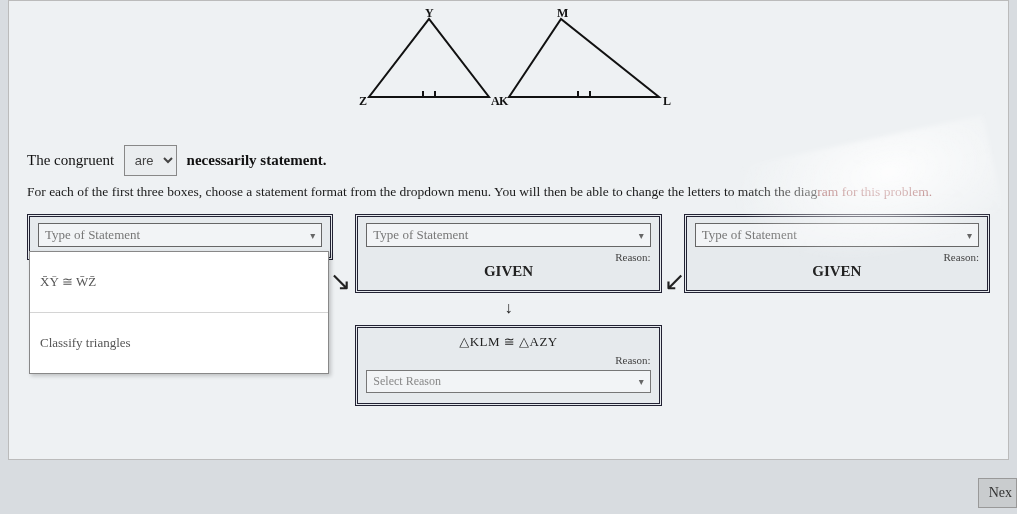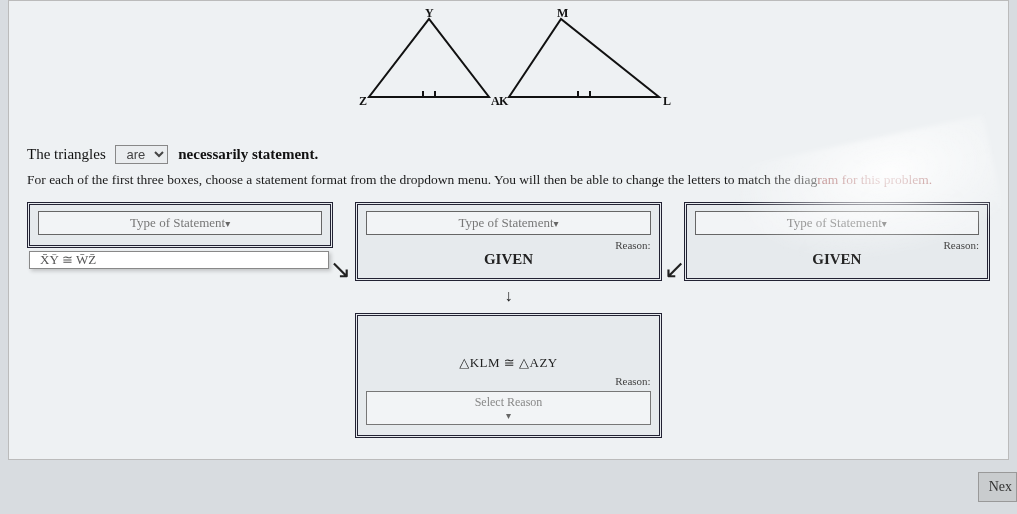--- a/index.html
+++ b/index.html
@@ -26,68 +26,68 @@
       width: 260px; height: 120px;
       background: radial-gradient(ellipse at 60% 30%, rgba(255,255,255,0.9), rgba(255,255,255,0) 70%);
       pointer-events: none;
       transform: rotate(-12deg);
       filter: blur(2px);
     }
     .diagram { display:flex; justify-content:center; padding: 4px 0 10px 0; }
     .sentence { font-size: 15px; padding: 20px 0 8px 0; color:#111;}
     .sentence select.inline {
       border: 1px solid #888; background:#eaedef; font-size:13px;
-      padding: 0 6px; margin: 0 6px; color:#444;
+      padding: 6px 6px; margin: 0 6px; color:#444;
     }
     .sentence .bold { font-weight: bold; }
     .instr { font-size: 13.5px; color:#1a1a1a; padding-bottom: 14px; }
     .instr .hl { color:#8a2d2d; }
     .boxes { display:flex; gap:22px; align-items:flex-start; position:relative; }
     .col { flex:1; display:flex; flex-direction:column; align-items:center; }
     .panel {
       border: 3px double #223; background:#e6eaed;
       width: 100%; padding: 6px 8px 10px 8px;
     }
     .stmt-select {
       width:100%; border:1px solid #666; background:#f2f4f6;
       font-size:13px; color:#777; padding: 3px 6px;
-      display:flex; justify-content:center; align-items:center;
+      display:flex; justify-content:space-between; align-items:center;
     }
     .caret { font-size:10px; color:#666; }
     .reason-label { font-size:11px; text-align:right; color:#444; margin-top:4px;}
     .reason-val { font-size:15px; text-align:center; font-weight:bold; color:#222; }
     .dropdown {
       position:absolute; left:20px; top:250px; width:300px;
       background:#fff; border:1px solid #888; box-shadow:2px 2px 4px rgba(0,0,0,0.2);
       z-index:10;
     }
-    .dropdown .opt { padding:0 10px; font-size:13px; color:#555; border-bottom:1px solid #d4d4d4;}
+    .dropdown .opt { padding:22px 10px; font-size:13px; color:#555; border-bottom:1px solid #d4d4d4;}
     .dropdown .opt.sel { background:#1b2a3a; color:#fff; font-style:italic; position:relative;}
     .dropdown .opt:last-child{border-bottom:none;}
     .cursor {
       position:absolute; right:-4px; bottom:-4px; font-size:16px; color:#fff;
       text-shadow: 0 0 2px #000;
     }
     .dn-arrow { font-size:16px; color:#222; margin:6px 0;}
     .concl {
       border: 3px double #223; background:#e6eaed;
       width:100%; padding:6px 8px 10px 8px; margin-top:2px;
     }
-    .concl-title { text-align:center; font-size:13px; letter-spacing:0.5px;margin-top:33px;}
+    .concl-title { text-align:center; font-size:13px; letter-spacing:0.5px;}
     .reason-select {
       width:100%; border:1px solid #777; background:#f2f4f6;
       font-size:12px; color:#888; padding:3px 6px; margin-top:4px;
-      display:flex; justify-content:space-between; align-items:center;flex-direction:column;
+      display:flex; justify-content:space-between; align-items:center;
     }
     .big-arrow {
       position:absolute; font-size:26px; color:#222; font-weight:100;
       pointer-events:none;
     }
     .next-btn {
-      position:absolute; right:0; bottom:12px;
+      position:absolute; right:0; bottom:6px;
       background:#c9ccce; border:1px solid #999; padding:6px 4px 6px 10px;
       font-size:14px; color:#333;
     }
   </style>
 </head>
 <body>
 
 <div class="content">
   <div class="diagram">
     <svg width="340" height="110" viewBox="0 0 340 110">
@@ -104,21 +104,21 @@
         <text x="20" y="100">Z</text>
         <text x="152" y="100">A</text>
         <text x="218" y="12">M</text>
         <text x="160" y="100">K</text>
         <text x="324" y="100">L</text>
       </g>
     </svg>
   </div>
 
   <div class="sentence">
-    <span>The triangles</span>
+    <span>The congruent</span>
     <select class="inline">
       <option>are</option>
     </select>
     <span class="bold">necessarily statement.</span>
   </div>
 
   <div class="instr">
     <span>For each of the first three boxes, choose a statement format from the dropdown menu. You will then be able to change the letters to match the diag</span><span class="hl">ram for this problem.</span>
   </div>
 
@@ -161,18 +161,19 @@
         </div>
         <div class="reason-label">Reason:</div>
         <div class="reason-val">GIVEN</div>
       </div>
       <span class="big-arrow" style="left:-20px; top:52px;">↙</span>
     </div>
   </div>
 
   <div class="dropdown">
     <div class="opt">X̄Ȳ ≅ W̄Z̄</div>
+    <div class="opt">Classify triangles</div>
   </div>
 
   <div class="glare"></div>
 </div>
 
 <div class="next-btn">Nex</div>
 
 </body></html>

